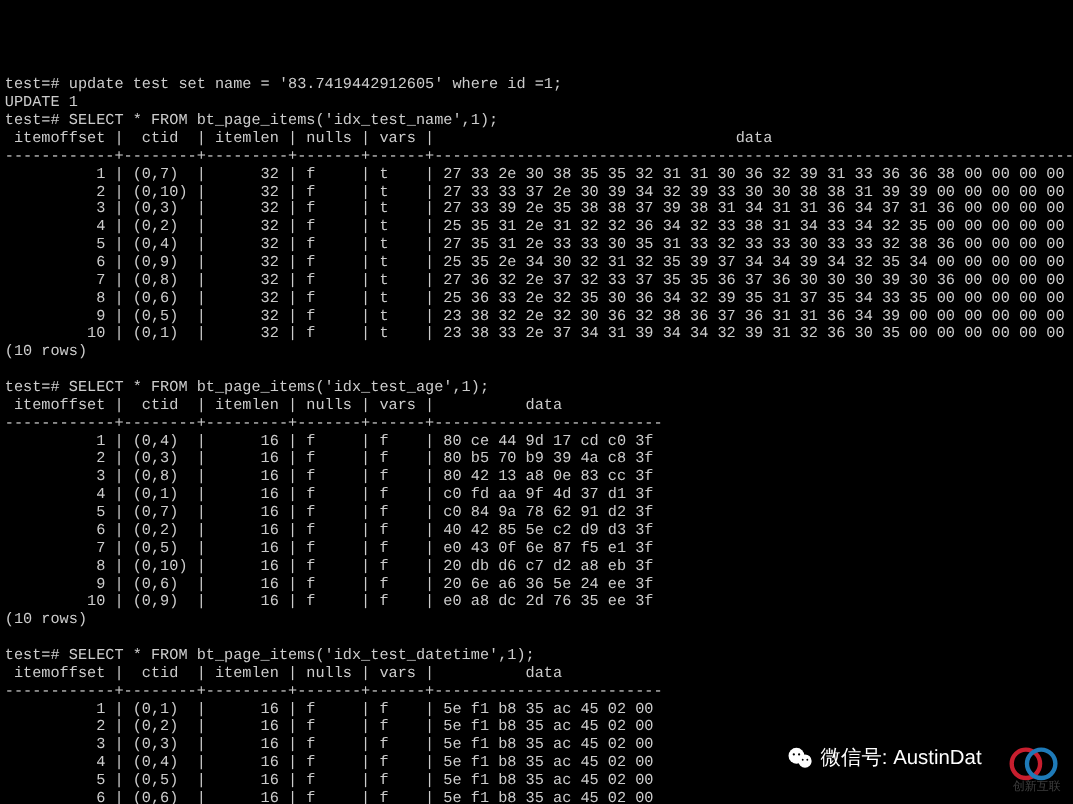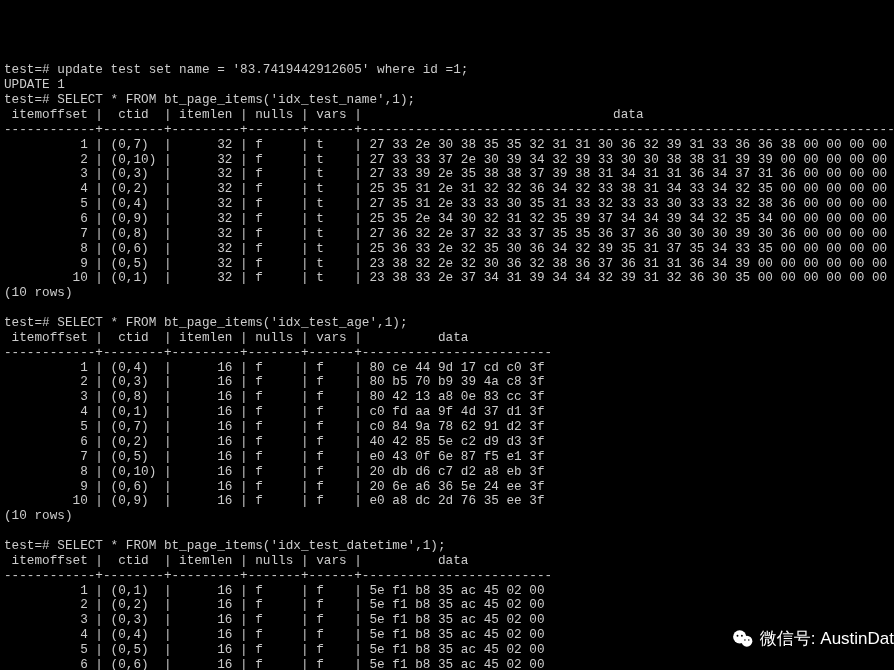--- a/index.html
+++ b/index.html
@@ -13,21 +13,21 @@
     white-space: pre;
     width: 894px;
     height: 670px;
     box-sizing: border-box;
     overflow: hidden;
     position: relative;
   }
   .watermark {
     position: absolute;
     right: 0px;
-    bottom: 21px;
+    bottom: 8px;
     color: #fff;
     font-family: "Arial", sans-serif;
     font-size: 17px;
     white-space: nowrap;
     display: flex;
     align-items: flex-start;
     gap: 6px;
   }
   .wm-icon {
     width: 22px;
@@ -103,16 +103,23 @@
     <svg viewBox="0 0 40 34" width="22" height="20">
       <circle cx="14" cy="13" r="12" fill="#fff"></circle>
       <circle cx="27" cy="21" r="10" fill="#fff"></circle>
       <circle cx="10" cy="11" r="1.7" fill="#000"></circle>
       <circle cx="18" cy="11" r="1.7" fill="#000"></circle>
       <circle cx="23.5" cy="19" r="1.4" fill="#000"></circle>
       <circle cx="30.5" cy="19" r="1.4" fill="#000"></circle>
     </svg>
   </span>
   <span>微信号: AustinDat</span>
+  <span class="logo2">
+    <svg viewBox="0 0 64 44" width="60" height="40">
+      <circle cx="22" cy="16" r="13" fill="none" stroke="#d23" stroke-width="4"></circle>
+      <circle cx="36" cy="16" r="13" fill="none" stroke="#28c" stroke-width="4"></circle>
+      <text x="32" y="40" text-anchor="middle" font-size="11" fill="#444" font-family="Arial">创新互联</text>
+    </svg>
+  </span>
 </div>
 
 
 
 
 </body></html>

